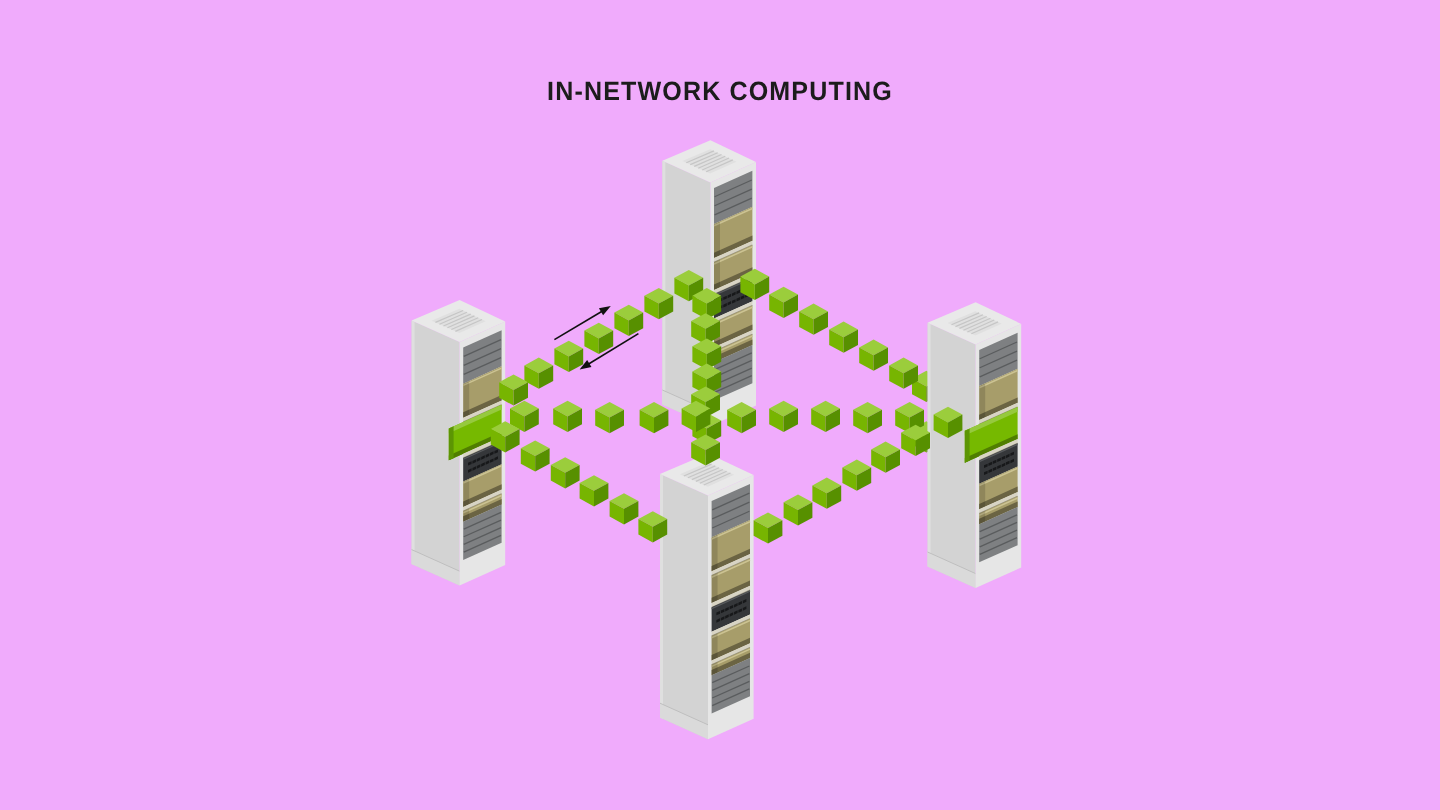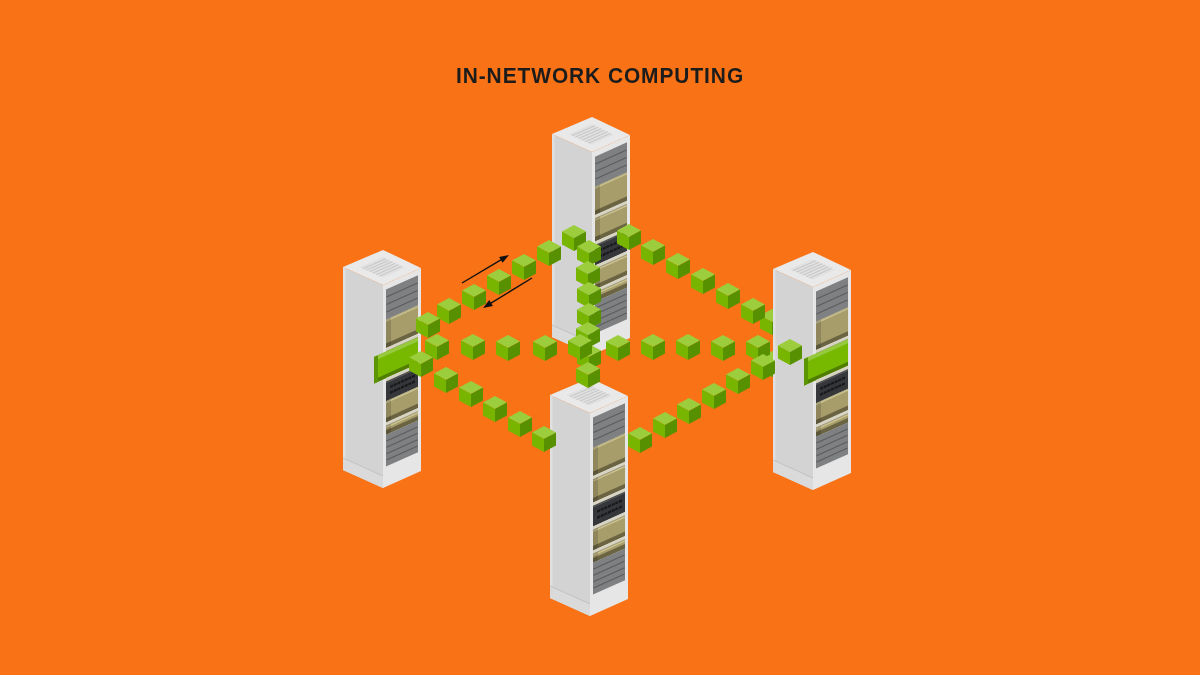--- a/index.html
+++ b/index.html
@@ -18,21 +18,21 @@
     font-weight:bold;
     letter-spacing:0.045em;
     transform:scaleX(0.95);
     transform-origin:50% 50%;
   }
   svg{position:absolute;left:0;top:0;}
 </style>
 </head>
 <body>
 
-<div class="stage" style="background: #f97316;">
+<div class="stage" style="background: #f0abfc;">
   <h1 class="title" style="color: rgb(28, 28, 28);">IN-NETWORK COMPUTING</h1>
   <svg id="scene" width="1200" height="675" viewBox="0 0 1200 675">
       <g>
         <g>
           <polygon points="772.0,309.0 784.0,315.5 772.0,322.0 760.0,315.5" fill="#9BCD3C"></polygon>
           <polygon points="760.0,315.5 772.0,322.0 772.0,335.0 760.0,328.5" fill="#77B501"></polygon>
           <polygon points="772.0,322.0 784.0,315.5 784.0,328.5 772.0,335.0" fill="#579000"></polygon>
         </g>
       </g>
       <g>

